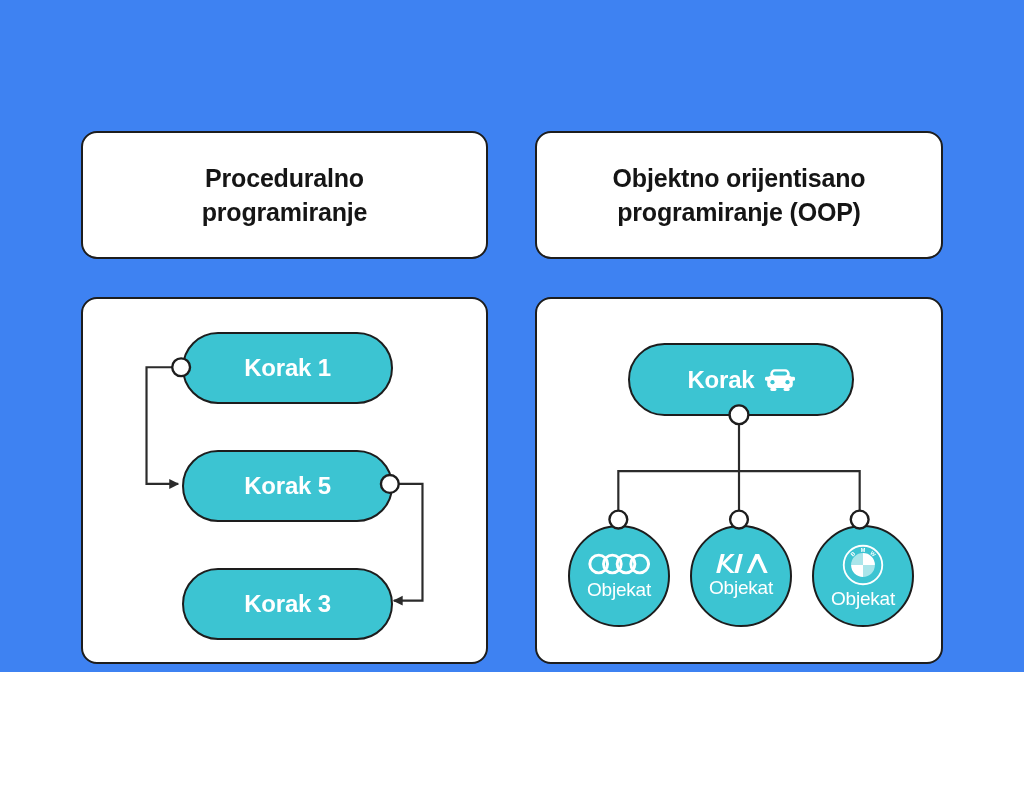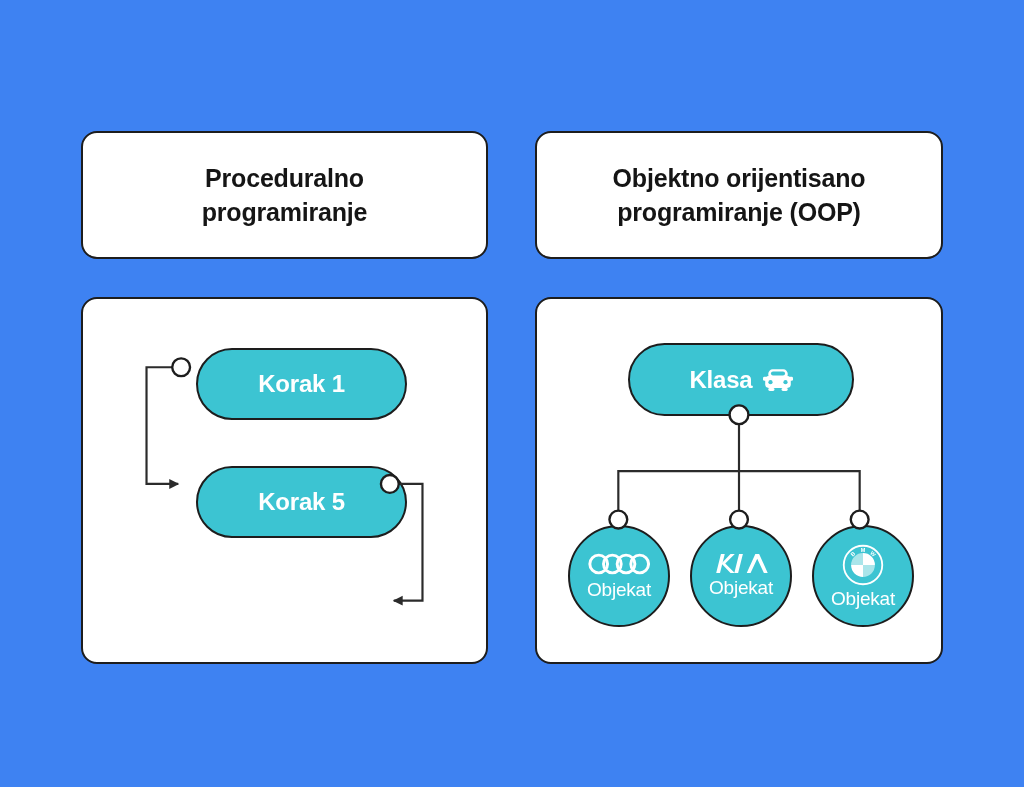--- a/index.html
+++ b/index.html
@@ -2,36 +2,36 @@
 <html style="--bg: #3e82f2; --teal: #3cc4d2; --teal-light: #a9e5ea; --ink: #1d1d1d; --line: #2b2b2b; --text-dark: #151515; --white: #ffffff;"><head>
 <meta charset="utf-8">
 <style>
   :root{
     --bg:#3e82f2; --teal:#3cc4d2; --teal-light:#a9e5ea;
     --ink:#1d1d1d; --line:#2b2b2b; --text-dark:#151515; --white:#ffffff;
   }
   *{margin:0;padding:0;box-sizing:border-box;}
   html,body{width:1024px;height:796px;}
   body{font-family:"Liberation Sans","DejaVu Sans",sans-serif;}
-  .stage{position:relative;width:1024px;height:787px;background:var(--bg);overflow:hidden;}
+  .stage{position:relative;width:1024px;height:672px;background:var(--bg);overflow:hidden;}
 
   .card{position:absolute;background:var(--white);border:2.5px solid var(--ink);border-radius:16px;}
   .title-card{display:flex;align-items:center;justify-content:center;text-align:center;}
   .title-card.left{left:81px;top:131px;width:407px;height:128px;}
   .title-card.right{left:535px;top:131px;width:408px;height:128px;}
   .title{font-size:25px;font-weight:700;color:var(--text-dark);line-height:1.36;
          white-space:pre-line;letter-spacing:-0.2px;}
 
   .panel.left{left:81px;top:297px;width:407px;height:367px;}
   .panel.right{left:535px;top:297px;width:408px;height:367px;}
 
   .pill{position:absolute;background:var(--teal);border:2.5px solid var(--ink);border-radius:40px;
         display:flex;align-items:center;justify-content:center;gap:10px;
         color:var(--white);font-size:24px;font-weight:700;letter-spacing:-0.2px;}
-  .pill.step{left:113px;width:211px;height:72px;margin-top:16px;}
+  .pill.step{left:99px;width:211px;height:72px;}
   .pill.step1{top:33px;} .pill.step2{top:151px;} .pill.step3{top:269px;}
   .pill.klasa{left:91px;top:44px;width:226px;height:73px;}
 
   svg.overlay{position:absolute;left:0;top:0;width:100%;height:100%;pointer-events:none;}
   .flow{fill:none;stroke:var(--line);stroke-width:2.2px;}
   .port{fill:var(--white);stroke:var(--ink);stroke-width:2.4px;}
 
   .obj{position:absolute;top:226px;width:102px;height:102px;background:var(--teal);
        border:2.5px solid var(--ink);border-radius:50%;
        display:flex;flex-direction:column;align-items:center;justify-content:center;gap:3px;
@@ -61,20 +61,23 @@
 programiranje (OOP)</div>
   </div>
 
   <div class="card panel left">
     <div class="pill step step1">
       <span>Korak 1</span>
     </div>
     <div class="pill step step2">
       <span>Korak 5</span>
     </div>
+    <div class="pill step step3">
+      <span>Korak 3</span>
+    </div>
     <svg class="overlay" viewBox="0 0 407 367">
       <defs>
         <marker id="arr" markerUnits="userSpaceOnUse" markerWidth="12" markerHeight="12" refX="9" refY="5" orient="auto">
           <path d="M0 0 L10 5 L0 10 Z" fill="var(--line)"></path>
         </marker>
       </defs>
       <path class="flow" d="M99 69 H64 V187 H96" marker-end="url(#arr)"></path>
       <path class="flow" d="M310 187 H343 V305 H314" marker-end="url(#arr)"></path>
       <circle class="port" cx="99" cy="69" r="9"></circle>
       <circle class="port" cx="310" cy="187" r="9"></circle>
@@ -82,21 +85,21 @@
   </div>
 
   <div class="card panel right">
 
     <svg class="overlay" viewBox="0 0 408 367">
       <path class="flow" d="M204 117 V223"></path>
       <path class="flow" d="M82 223 V174 H326 V223"></path>
     </svg>
 
     <div class="pill klasa">
-      <span>Klasa</span>
+      <span>Korak</span>
       <svg width="30" height="23" viewBox="0 0 34 26">
         <rect class="logo-fill" x="6" y="1.5" width="22" height="11" rx="5"></rect>
         <rect class="car-cut" x="9" y="4" width="16" height="4.6" rx="2.3"></rect>
         <rect class="logo-fill" x="0" y="10" width="4.5" height="4.5" rx="1.6"></rect>
         <rect class="logo-fill" x="29.5" y="10" width="4.5" height="4.5" rx="1.6"></rect>
         <rect class="logo-fill" x="2.5" y="9" width="29" height="13.5" rx="4"></rect>
         <circle class="car-cut" cx="8.5" cy="16" r="2.4"></circle>
         <circle class="car-cut" cx="25.5" cy="16" r="2.4"></circle>
         <rect class="logo-fill" x="6" y="22.5" width="7" height="3.5" rx="1.6"></rect>
         <rect class="logo-fill" x="21" y="22.5" width="7" height="3.5" rx="1.6"></rect>

